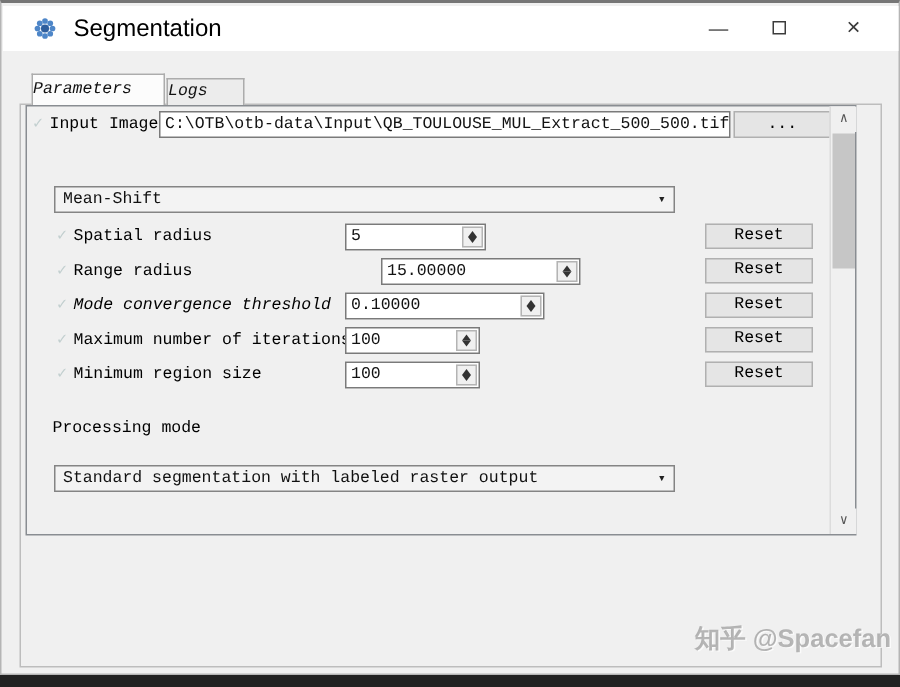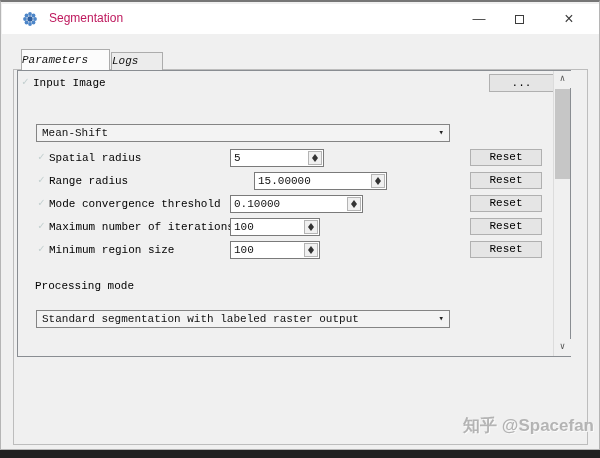--- a/index.html
+++ b/index.html
@@ -7,21 +7,21 @@
   body { font-family:"Liberation Mono","DejaVu Sans Mono",monospace; font-size:11px; color:#111; background:#fff; position:relative; overflow:hidden; }
 
   
   .window { position:absolute; left:0; top:0; width:600px; height:450px; background:#f0f0f0;
             border:1px solid #b5b5b5; border-top:2px solid #767676; }
   .bottom-strip { position:absolute; left:0; top:450px; width:600px; height:8px; background:#212121; }
 
   
   .titlebar { position:absolute; left:1px; top:2px; width:597px; height:30px; background:#ffffff; }
   .app-icon { position:absolute; left:20px; top:7px; width:16px; height:16px; }
-  .win-title { position:absolute; left:47px; top:7px; font-family:"Liberation Sans","DejaVu Sans",sans-serif; font-size:12px; color:#be185d;text-align:right; }
+  .win-title { position:absolute; left:47px; top:7px; font-family:"Liberation Sans","DejaVu Sans",sans-serif; font-size:16px; color:#000000;text-align:right; }
   .winbtn { position:absolute; top:0; width:40px; height:30px; text-align:center; line-height:30px; color:#3c3c3c; font-family:"Liberation Sans",sans-serif; }
   .winbtn.min { left:457px; font-size:13px; }
   .winbtn.max { left:497px; }
   .max-box { display:inline-block; width:9px; height:9px; border:1px solid #3c3c3c; vertical-align:middle; margin-top:-2px; }
   .winbtn.close { left:547px; font-size:16px; }
 
   
   .tab { position:absolute; text-align:left; background:#ececec; border:1px solid #acacac; border-bottom:none; line-height:17px; z-index:3;font-style:italic; }
   .tab.active { background:#fcfcfc; line-height:20px; z-index:5; }
   .tab-params { left:20px; top:47px; width:89px; height:21px; }
@@ -95,20 +95,21 @@
 
   <div class="tab active tab-params">Parameters</div>
   <div class="tab tab-logs">Logs</div>
 
   <div class="tab-panel"></div>
 
   <div class="scroll-area">
 
     <span class="chk" style="left:4px; top:4px;"><span>✓</span></span>
     <span class="flabel" style="left:15px; top:6px;">Input Image</span>
+    <div class="tfield" style="left:88px; top:3px; width:381px;"><span>C:\OTB\otb-data\Input\QB_TOULOUSE_MUL_Extract_500_500.tif</span></div>
     <div class="btn browse-btn"><span>...</span></div>
 
     <div class="combo" style="top:53px;">
       <span>Mean-Shift</span>
       <span class="arrow">▾</span>
     </div>
 
     <span class="chk" style="left:20px; top:79px;">✓</span>
     <span class="flabel" style="left:31px; top:81px;">Spatial radius</span>
     <div class="spin" style="left:212px; top:78px; width:94px;">
@@ -125,21 +126,21 @@
     <div class="spin" style="left:212px; top:101px; width:133px;margin-left:24px;">
       <span class="spinval">15.00000</span>
       <span class="spinbtns">
           <i class="up"></i>
           <i class="dn"></i>
         </span>
     </div>
     <div class="btn reset-btn" style="top:101px;">Reset</div>
 
     <span class="chk" style="left:20px; top:125px;">✓</span>
-    <span class="flabel" style="left:31px; top:127px;">Mode convergence threshold</span>
+    <span class="flabel" style="left:31px; top:127px;font-style:italic;">Mode convergence threshold</span>
     <div class="spin" style="left:212px; top:124px; width:133px;text-decoration:underline;">
       <span class="spinval">0.10000</span>
       <span class="spinbtns">
           <i class="up"></i>
           <i class="dn"></i>
         </span>
     </div>
     <div class="btn reset-btn" style="top:124px;">Reset</div>
 
     <span class="chk" style="left:20px; top:148px;">✓</span>

